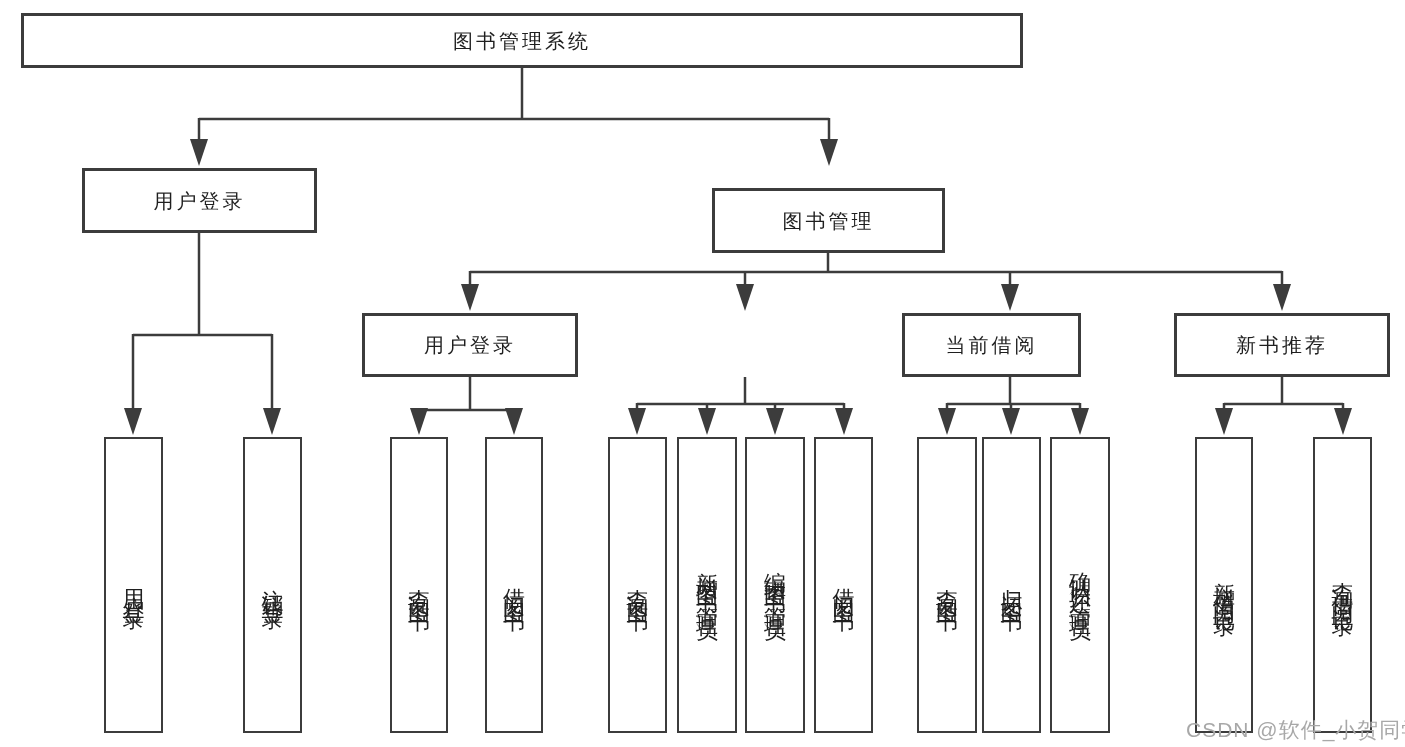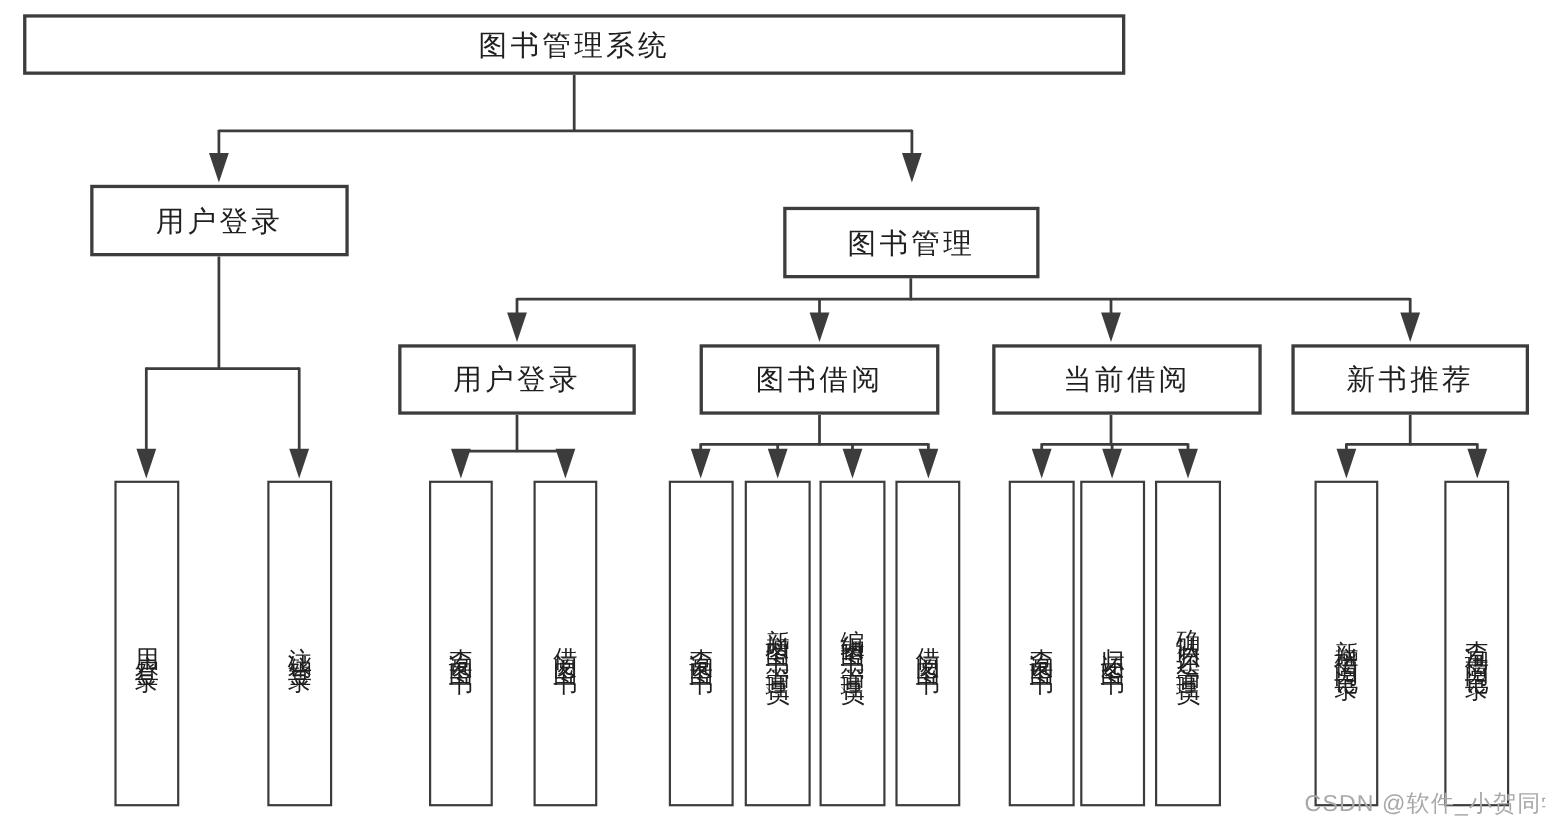--- a/index.html
+++ b/index.html
@@ -14,21 +14,21 @@
   }
   .wires { position: absolute; left: 0; top: 0; }
   .hbox {
     position: absolute;
     box-sizing: border-box;
     background: #ffffff;
     border: 3px solid #3c3c3c;
     display: flex;
     align-items: center;
     justify-content: center;
-    font-size: 26px;
+    font-size: 20px;
     letter-spacing: 3px;
     line-height: 1;
     white-space: nowrap;
     z-index: 2;
   }
   .vbox {
     position: absolute;
     box-sizing: border-box;
     background: #ffffff;
     border: 2px solid #3c3c3c;
@@ -134,24 +134,21 @@
   <div class="hbox" style="left:82px; top:168px; width:235px; height:65px;">
     <span>用户登录</span>
   </div>
   <div class="hbox" style="left:712px; top:168px; width:233px; height:65px;margin-top:20px;">
     <span>图书管理</span>
   </div>
 
   <div class="hbox" style="left:362px; top:313px; width:216px; height:64px;">
     <span>用户登录</span>
   </div>
-  <div class="hbox" style="left:636px; top:313px; width:218px; height:64px;">
-    <span>图书借阅</span>
-  </div>
-  <div class="hbox" style="left:902px; top:313px; width:245px; height:64px;align-items:center;">
+  <div class="hbox" style="left:902px; top:313px; width:179px; height:64px;align-items:center;">
     <span>当前借阅</span>
   </div>
   <div class="hbox" style="left:1174px; top:313px; width:216px; height:64px;">
     <span>新书推荐</span>
   </div>
 
   <div class="vbox" style="left:104px; top:437px; width:59px; height:296px;">
     <span>用户登录</span>
   </div>
   <div class="vbox" style="left:243px; top:437px; width:59px; height:296px;">

